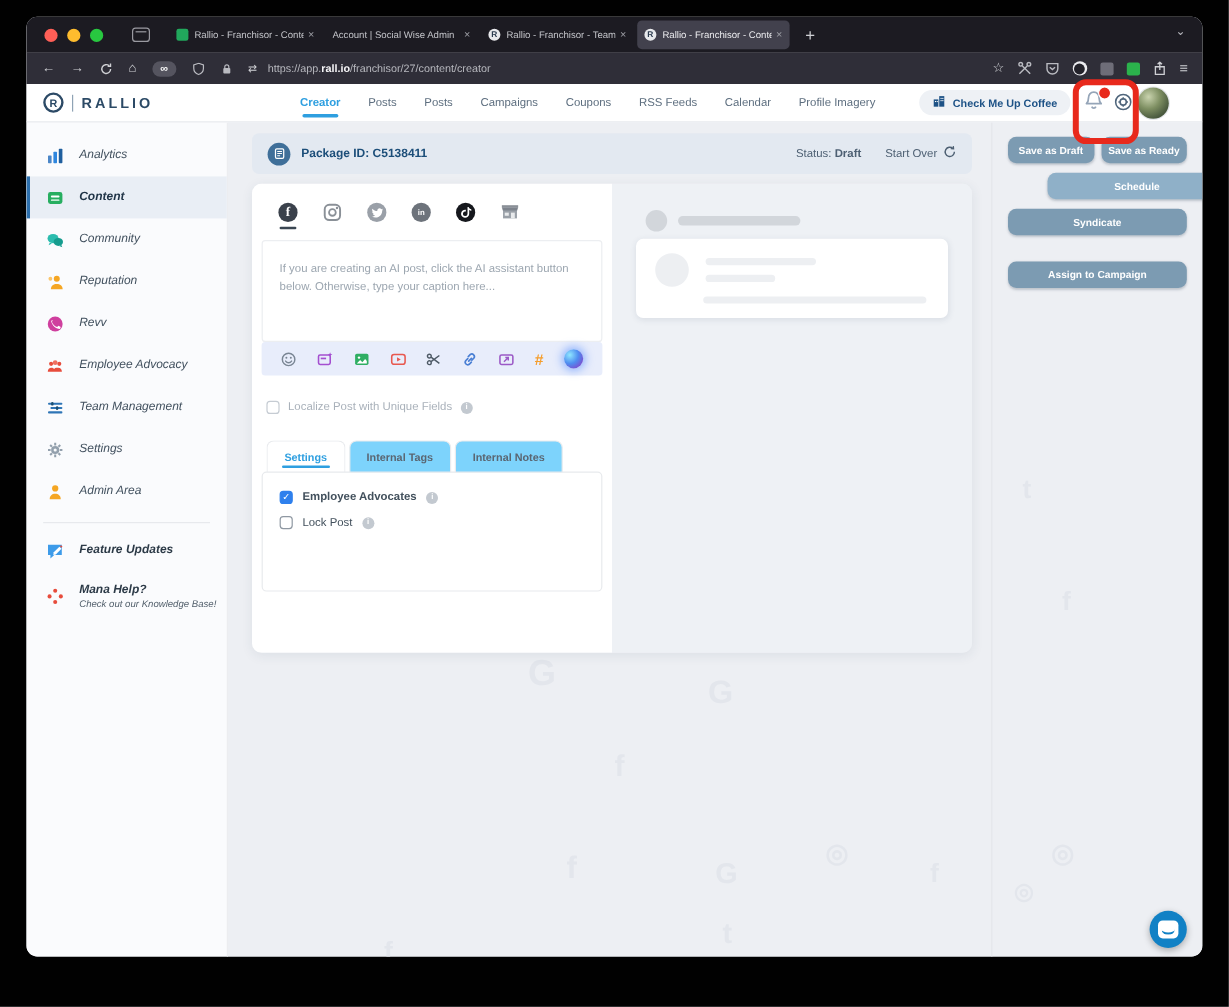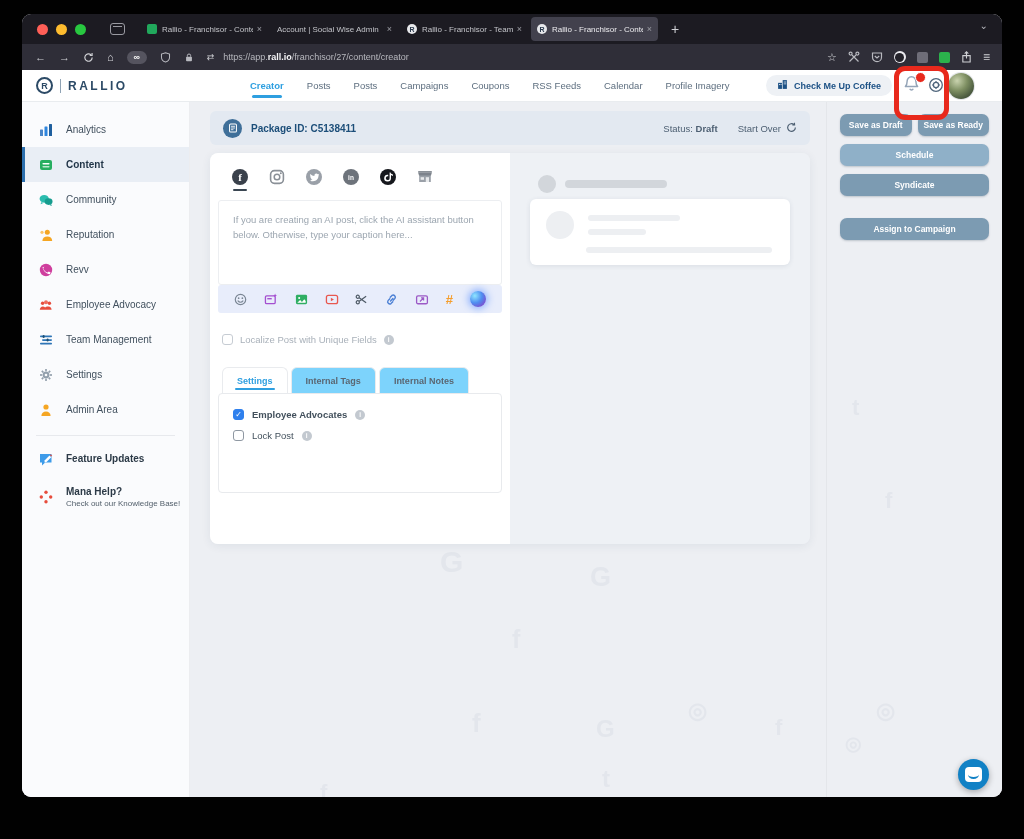--- a/index.html
+++ b/index.html
@@ -51,21 +51,21 @@
   .bellwrap{position:absolute;left:880px;top:4px;width:22px;height:24px;cursor:pointer;}
   .badge{position:absolute;left:13px;top:-2px;width:9px;height:9px;border-radius:50%;background:#e8291c;border:1.5px solid #fff;}
   .hgear{position:absolute;left:906px;top:7px;cursor:pointer;}
   .avatar{position:absolute;left:926px;top:2.5px;width:26px;height:26px;border-radius:50%;cursor:pointer;
           background:radial-gradient(circle at 35% 30%,#c9d3ae,#7e8f62 40%,#4c5c40 72%,#2e3a29);box-shadow:0 0 0 1px #e3e6ea;}
   .annotation{position:absolute;left:872px;top:52px;width:45px;height:44px;border:5px solid #e8291c;border-radius:11px;z-index:60;}
   
   .appbody{display:flex;height:696px;}
   .sidebar{width:168px;background:#fafbfd;border-right:1px solid #ecedf0;padding-top:10px;box-sizing:border-box;}
   .side-item{height:35px;display:flex;align-items:center;padding-left:17px;gap:13px;font-size:10px;color:#41505e;
-             font-weight:500;cursor:pointer;box-sizing:border-box;}
+             font-weight:500;cursor:pointer;box-sizing:border-box;font-style:italic;}
   .side-item .sic{width:14px;height:14px;flex:none;display:flex;}
   .side-item.active{background:#e9eef5;border-left:3px solid #2c6fad;padding-left:14px;font-weight:bold;color:#1f3346;}
   .side-div{border-top:1px solid #e7e9ed;margin:8px 14px 5px;}
   .side-sub{font-size:8px;color:#53606c;font-weight:normal;margin-top:2px;}
   .main{flex:1;position:relative;background:#edeff3;overflow:hidden;}
   .wm{position:absolute;color:#e3e6ec;font-weight:bold;line-height:1;user-select:none;}
   
   .pkgbar{position:absolute;left:20px;top:9px;width:600px;height:34px;background:#e3e9f1;border-radius:6px;
           display:flex;align-items:center;box-sizing:border-box;padding:0 13px;}
   .pkgicon{width:19px;height:19px;border-radius:50%;background:#3f6f99;display:flex;align-items:center;
@@ -76,21 +76,21 @@
   
   .card{position:absolute;left:20px;top:51px;width:600px;height:391px;border-radius:8px;display:flex;overflow:hidden;
         box-shadow:0 2px 10px rgba(40,60,90,.08);}
   .card-left{width:300px;background:#fff;position:relative;}
   .card-right{width:300px;background:#eef1f5;position:relative;}
   .socialrow{position:absolute;left:22px;top:16px;display:flex;gap:21px;}
   .net{width:16px;height:16px;position:relative;cursor:pointer;display:flex;}
   .net.active::after{content:"";position:absolute;left:1px;width:14px;bottom:-6px;height:2px;background:#3a4652;border-radius:1px;}
   .circ{width:16px;height:16px;border-radius:50%;display:flex;align-items:center;justify-content:center;box-sizing:border-box;}
   .caption{position:absolute;left:8px;top:47px;width:284px;height:85px;border:1px solid #eceef1;border-radius:3px;
-           box-sizing:border-box;padding:12px 14px;font-size:9.5px;color:#9ca6b0;line-height:1.55;cursor:text;}
+           box-sizing:border-box;padding:17px 14px;font-size:9.5px;color:#9ca6b0;line-height:1.55;cursor:text;}
   .ctoolbar{position:absolute;left:8px;top:132px;width:284px;height:28px;background:#e8edfb;border-radius:3px;
             display:flex;align-items:center;justify-content:space-around;padding:0 8px;box-sizing:border-box;}
   .tbico{display:flex;align-items:center;justify-content:center;cursor:pointer;}
   .hashg{color:#f59e2d;font-weight:bold;font-size:13px;}
   .aiorb{width:16px;height:16px;border-radius:50%;cursor:pointer;
          background:radial-gradient(circle at 30% 30%,#8fe6ff,#4f8df0 45%,#7a4fd0 80%);
          box-shadow:0 0 7px 2px rgba(100,150,255,.65);}
   .localize{position:absolute;left:12px;top:181px;display:flex;align-items:center;gap:7px;font-size:9.5px;color:#a9b1ba;}
   .cb{width:11px;height:11px;border:1.5px solid #c6ccd3;border-radius:3px;box-sizing:border-box;background:#fff;flex:none;cursor:pointer;}
   .cb.dark{border-color:#8f98a2;}
@@ -115,21 +115,21 @@
   .skel-card .c{position:absolute;left:16px;top:12px;width:28px;height:28px;border-radius:50%;background:#edeff2;}
   .skel-card .b{position:absolute;height:6px;border-radius:3px;background:#edeff2;}
   
   .actioncol{position:absolute;right:0;top:0;bottom:0;width:176px;border-left:1px solid #e4e6ea;
              padding:12px 13px 0;box-sizing:border-box;}
   .arow{display:flex;gap:6px;margin-bottom:8px;}
   .abtn{background:#7c9bb2;color:#fff;font-size:8.5px;font-weight:bold;border-radius:7px;height:22px;display:flex;
         align-items:center;justify-content:center;flex:none;width:100%;box-shadow:0 1px 2px rgba(50,70,90,.25);
         cursor:pointer;margin-bottom:8px;box-sizing:border-box;}
   .arow .abtn{flex:1;width:auto;margin-bottom:0;}
-  .abtn.light{background:#8fb0c8;}
+  .abtn.light{background:#8fb0c8;margin-left:33px;}
   .agap{height:14px;}
   .chat{position:absolute;right:13px;bottom:8px;width:31px;height:31px;border-radius:50%;background:#1181c5;
         display:flex;align-items:center;justify-content:center;box-shadow:0 2px 6px rgba(0,0,0,.3);cursor:pointer;}
   .chat-inner{width:17px;height:15px;background:#fff;border-radius:4px;position:relative;}
   .chat-inner::after{content:"";position:absolute;left:3px;right:3px;top:3px;height:7px;border-bottom:2px solid #1181c5;border-radius:50%;}
 </style>
 </head>
 <body>
 
 <div class="window">

